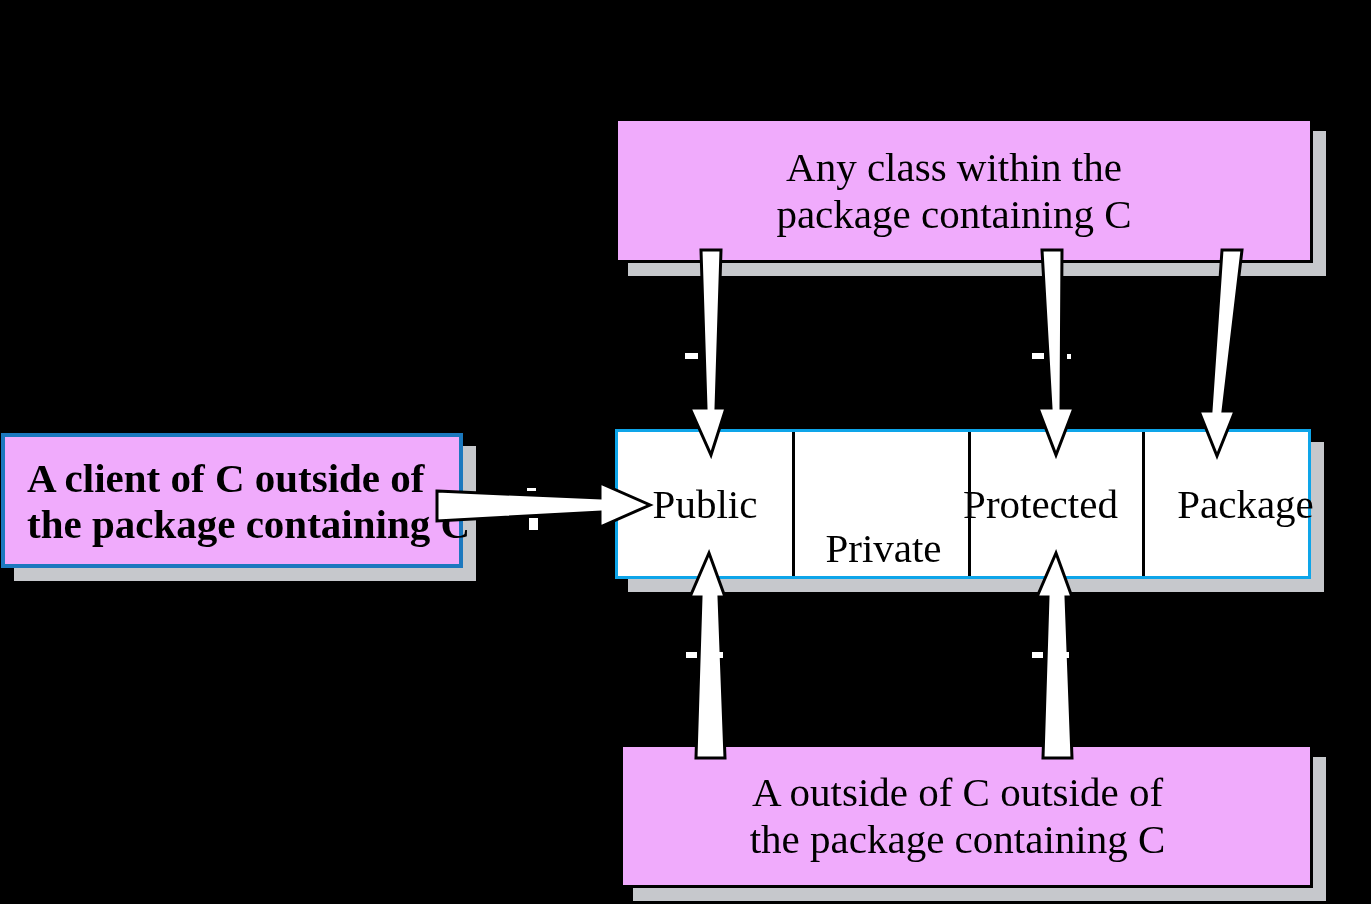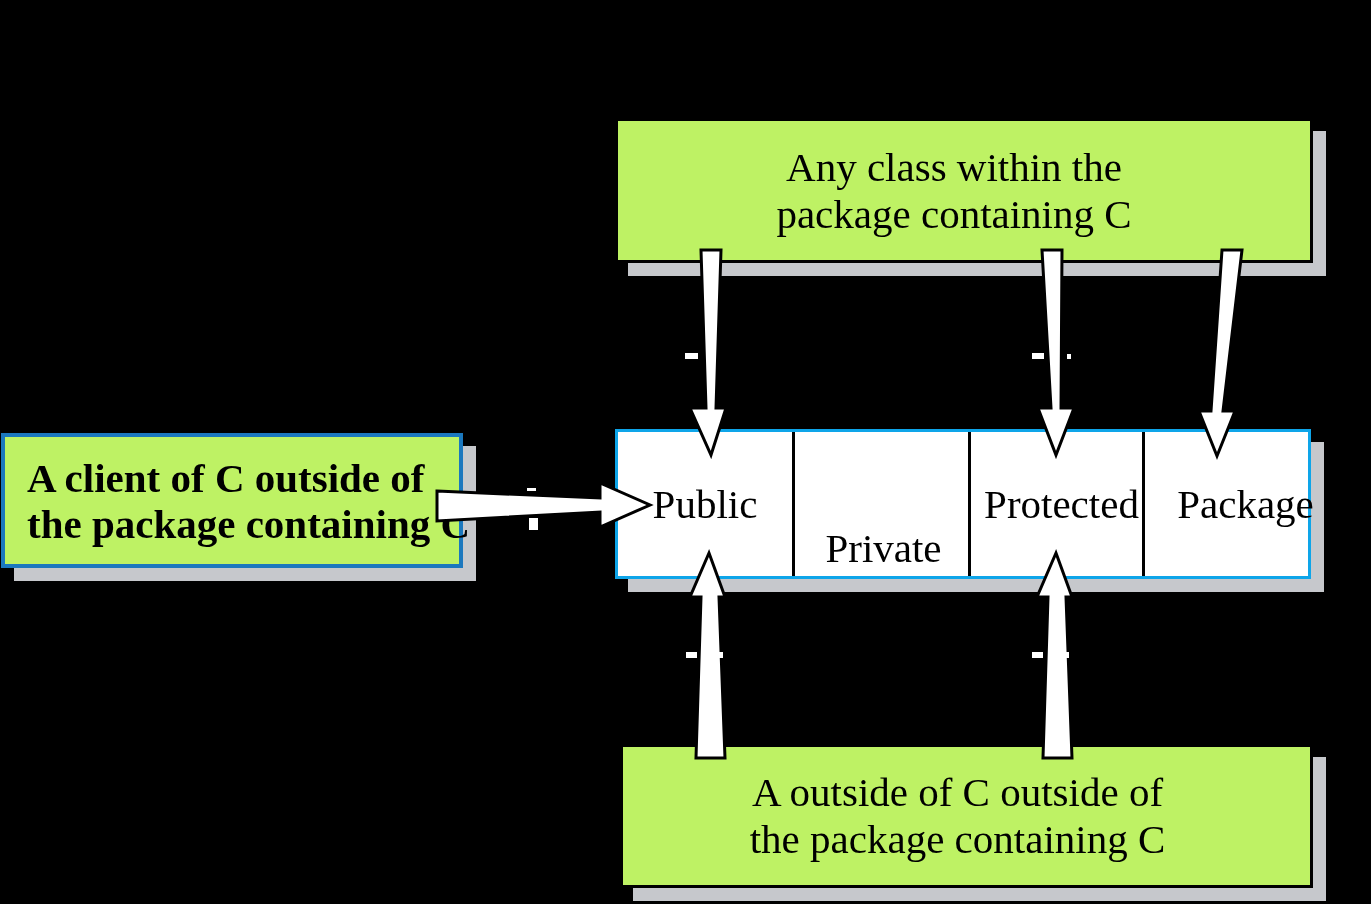--- a/index.html
+++ b/index.html
@@ -7,21 +7,21 @@
     position: relative;
     width: 1371px;
     height: 904px;
     background: #000000;
     overflow: hidden;
     font-family: "Liberation Serif", "DejaVu Serif", serif;
     color: #000;
   }
   .box {
     position: absolute;
-    background: #bef264;
+    background: #f0abfc;
     border: 3px solid #000000;
     box-shadow: 13px 13px 0 0 #c6c8cc;
     box-sizing: border-box;
     display: flex;
     flex-direction: column;
     justify-content: center;
     font-size: 41px;
     line-height: 47px;
     white-space: nowrap;
   }
@@ -58,21 +58,21 @@
     position: absolute;
     top: 0; height: 144px;
     display: flex;
     align-items: center;
     justify-content: center;
     font-size: 41px;
     white-space: nowrap;
   }
   #cell-public    { left: 0px;   width: 174px; }
   #cell-private   { left: 177px; width: 177px; margin-top: 44px; }
-  #cell-protected { left: 358px; width: 171px; }
+  #cell-protected { left: 337px; width: 171px; }
   #cell-package   { left: 546px; width: 163px; }
   #div-1 { left: 174px; }
   #div-2 { left: 350px; }
   #div-3 { left: 524px; }
   #arrow-layer {
     position: absolute;
     left: 0; top: 0;
     pointer-events: none;
   }
 </style>

